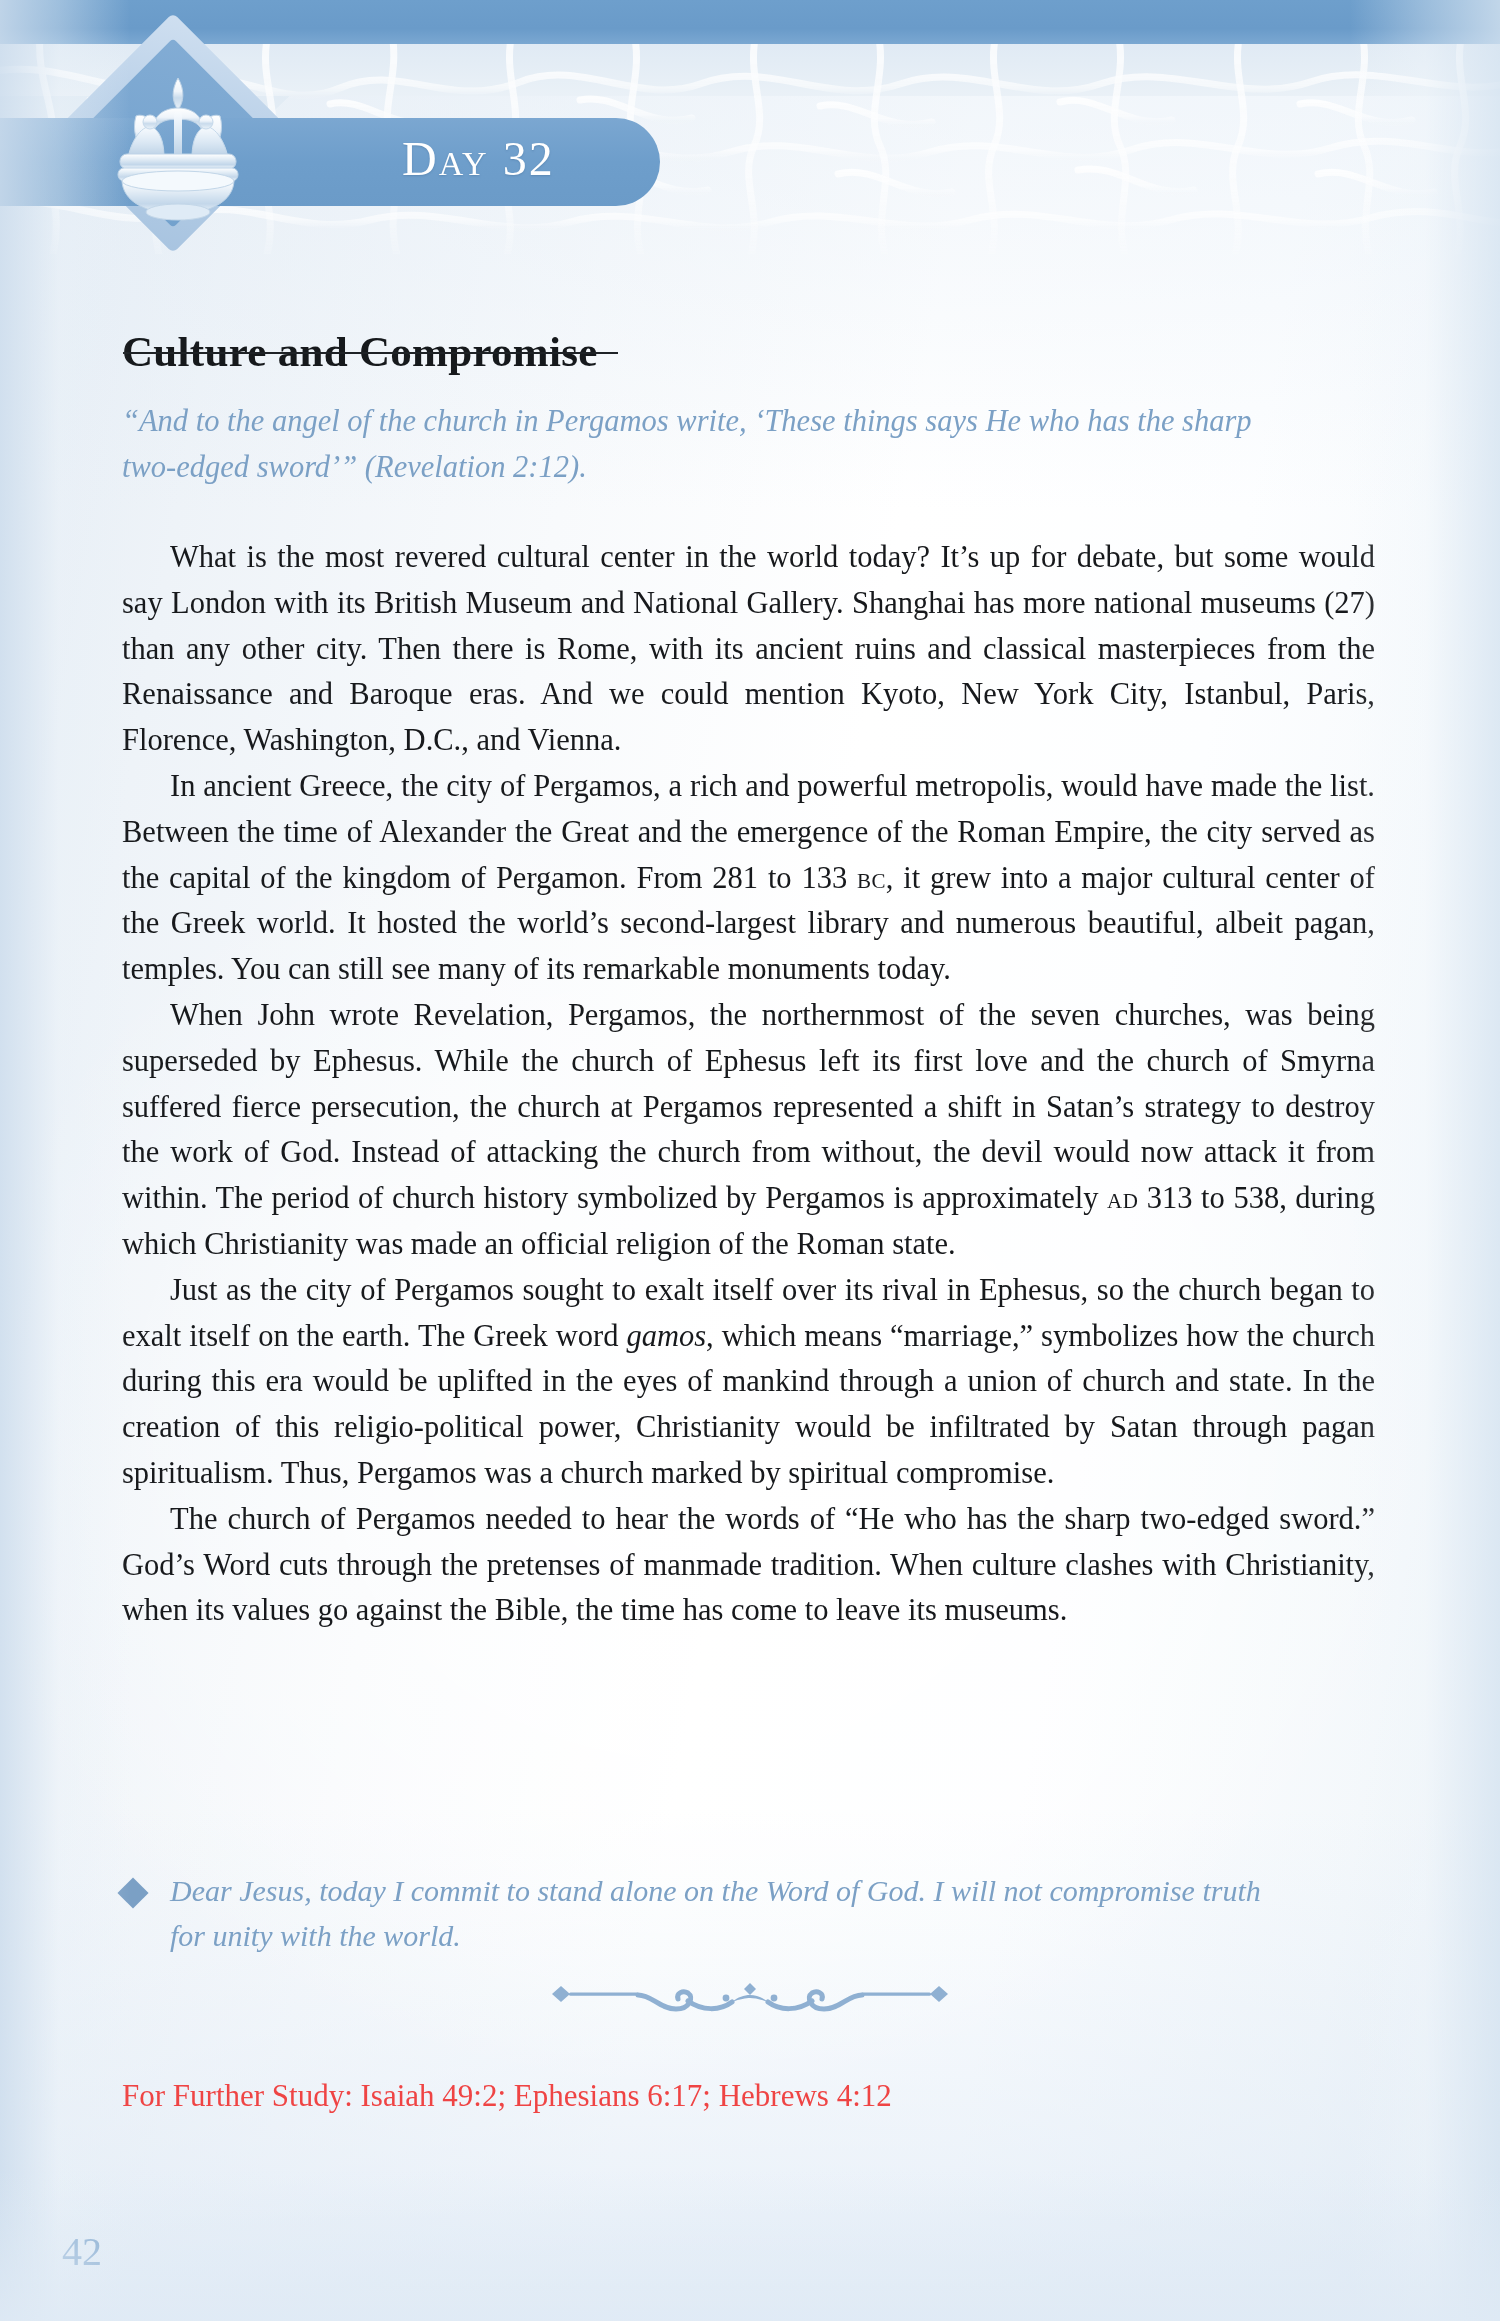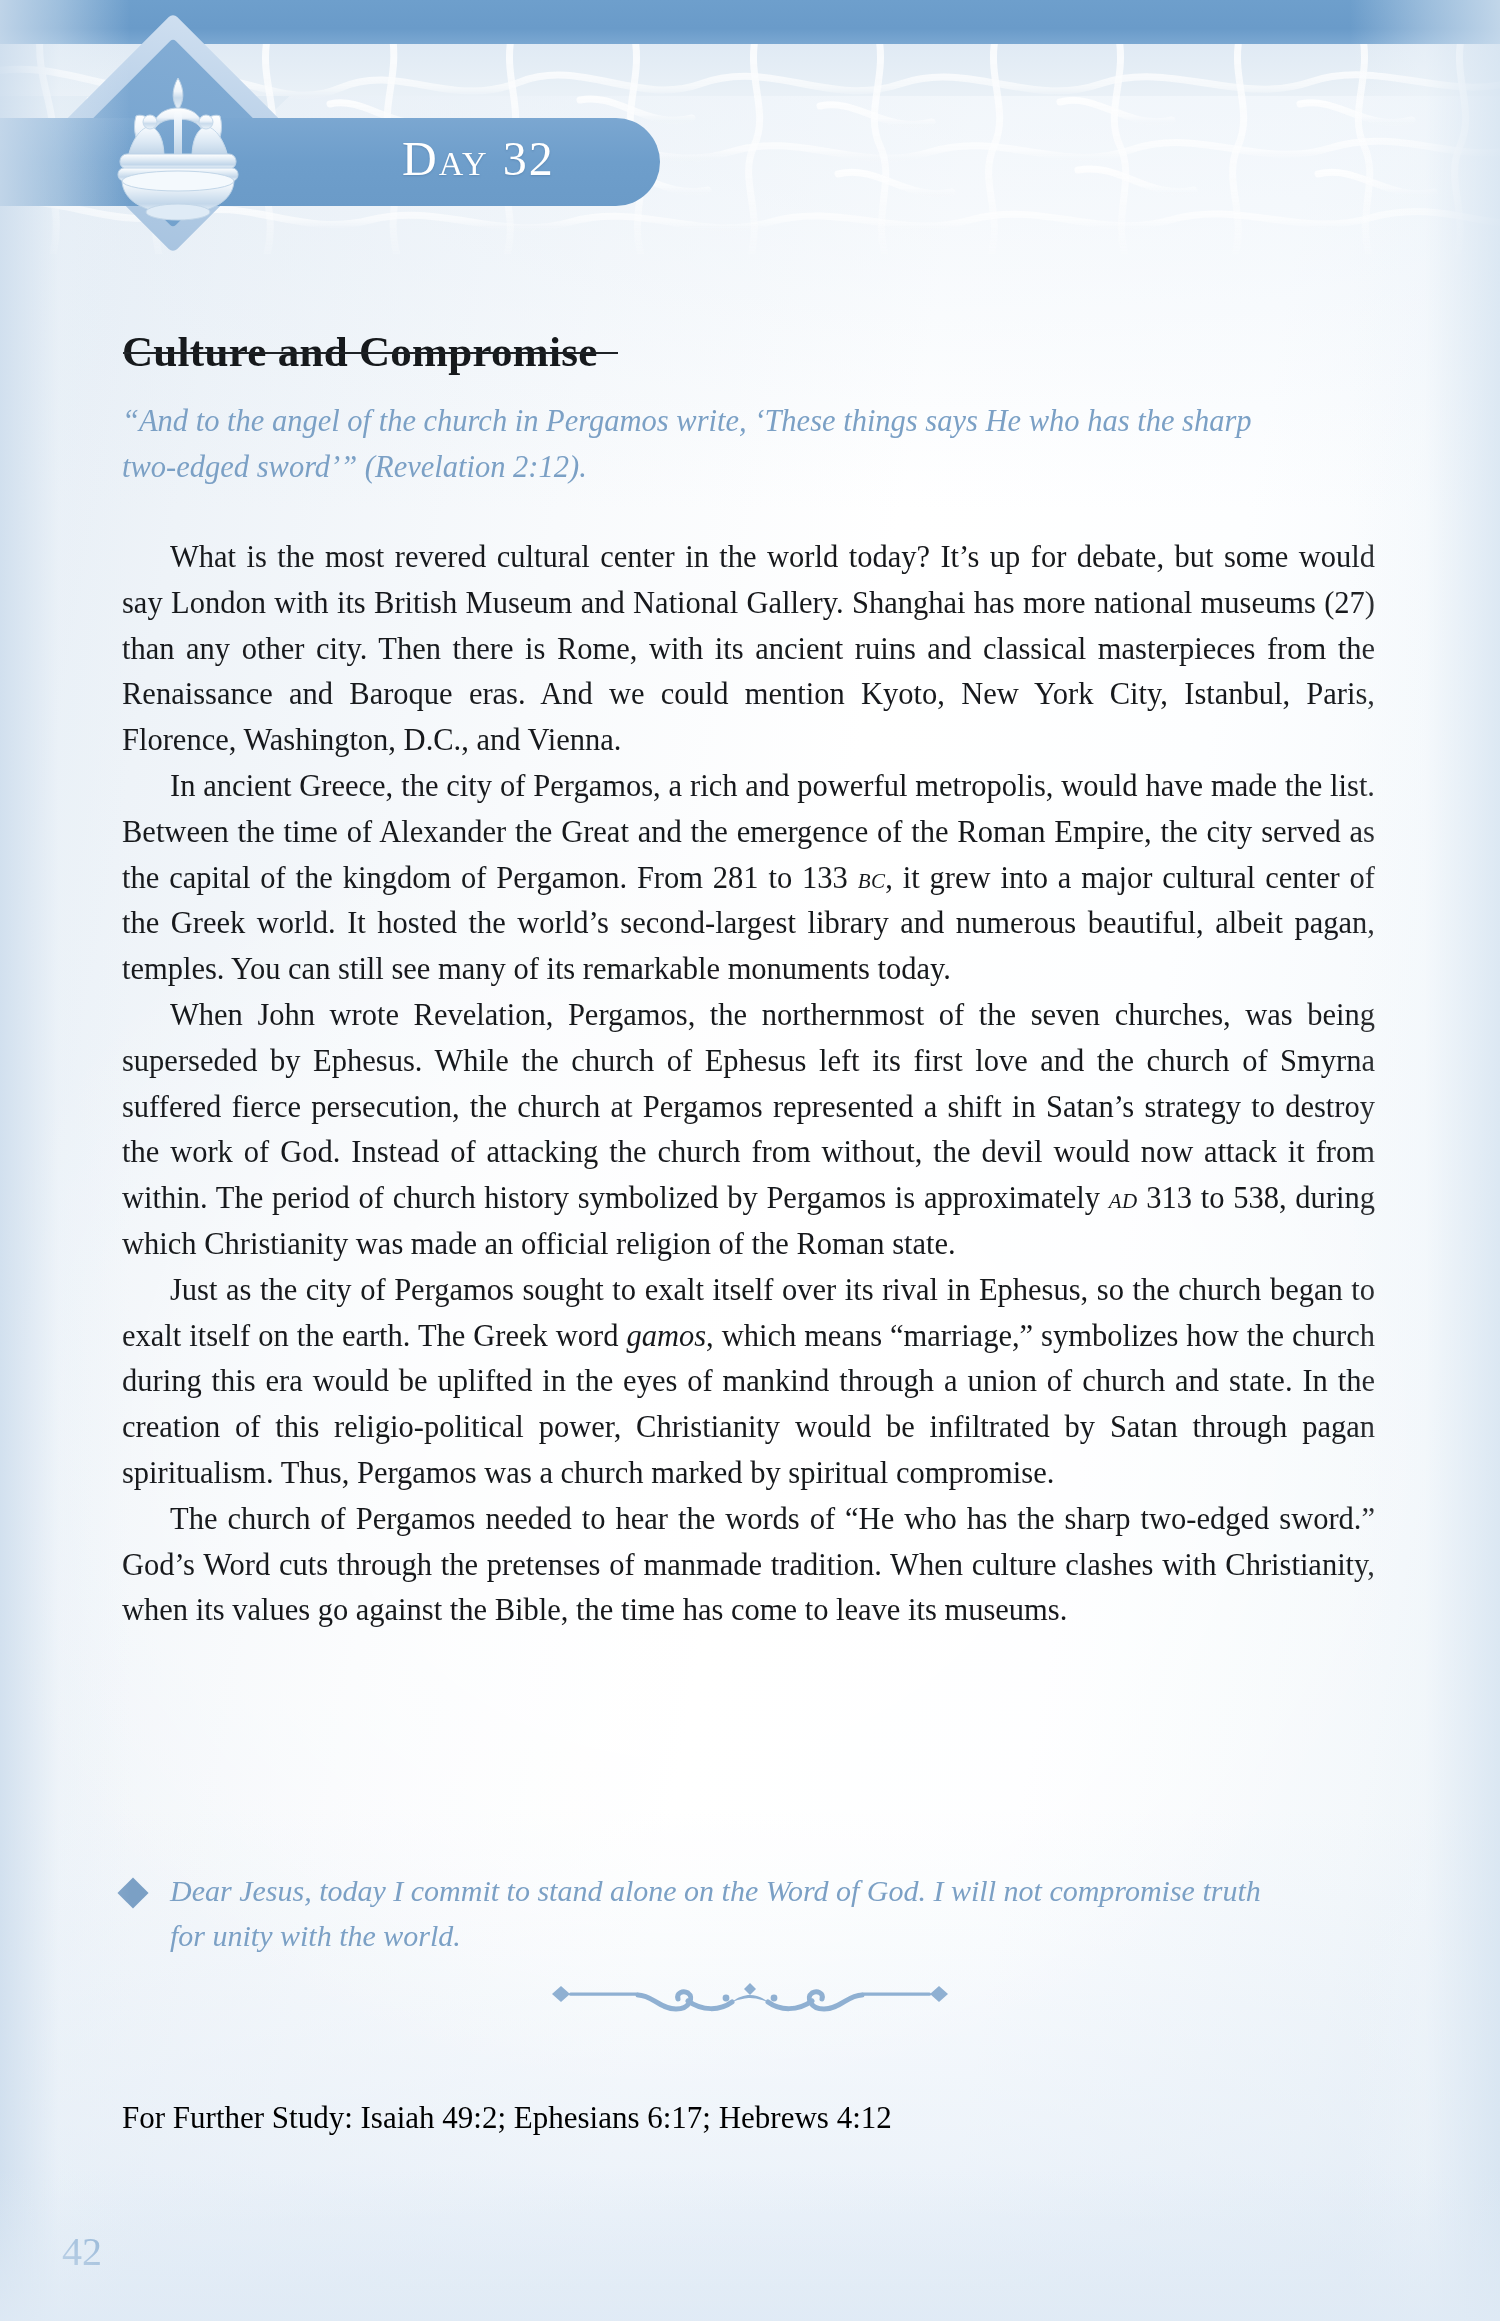--- a/index.html
+++ b/index.html
@@ -195,21 +195,20 @@
     text-align: justify;
     text-justify: inter-word;
   }
   .body-text p {
     margin: 0;
     text-indent: 48px;
   }
   .sc {
     font-variant: small-caps;
     letter-spacing: 0.4px;
-    font-style: italic;
   }
   .it { font-style: italic; }
 
   
   .prayer {
     position: absolute;
     left: 122px;
     top: 1868px;
     width: 1160px;
     display: flex;
@@ -241,23 +240,22 @@
     display: flex;
     justify-content: center;
   }
 
   .further-study {
     position: absolute;
     left: 122px;
     top: 2078px;
     font-family: "Liberation Serif", serif;
     font-size: 31px;
-    color: #000000;
+    color: #ef4444;
     white-space: nowrap;
-    margin-top: 22px;
   }
 
   .page-number {
     position: absolute;
     left: 62px;
     top: 2228px;
     font-family: "Liberation Serif", serif;
     font-size: 40px;
     color: #5a8cbe;
   }

